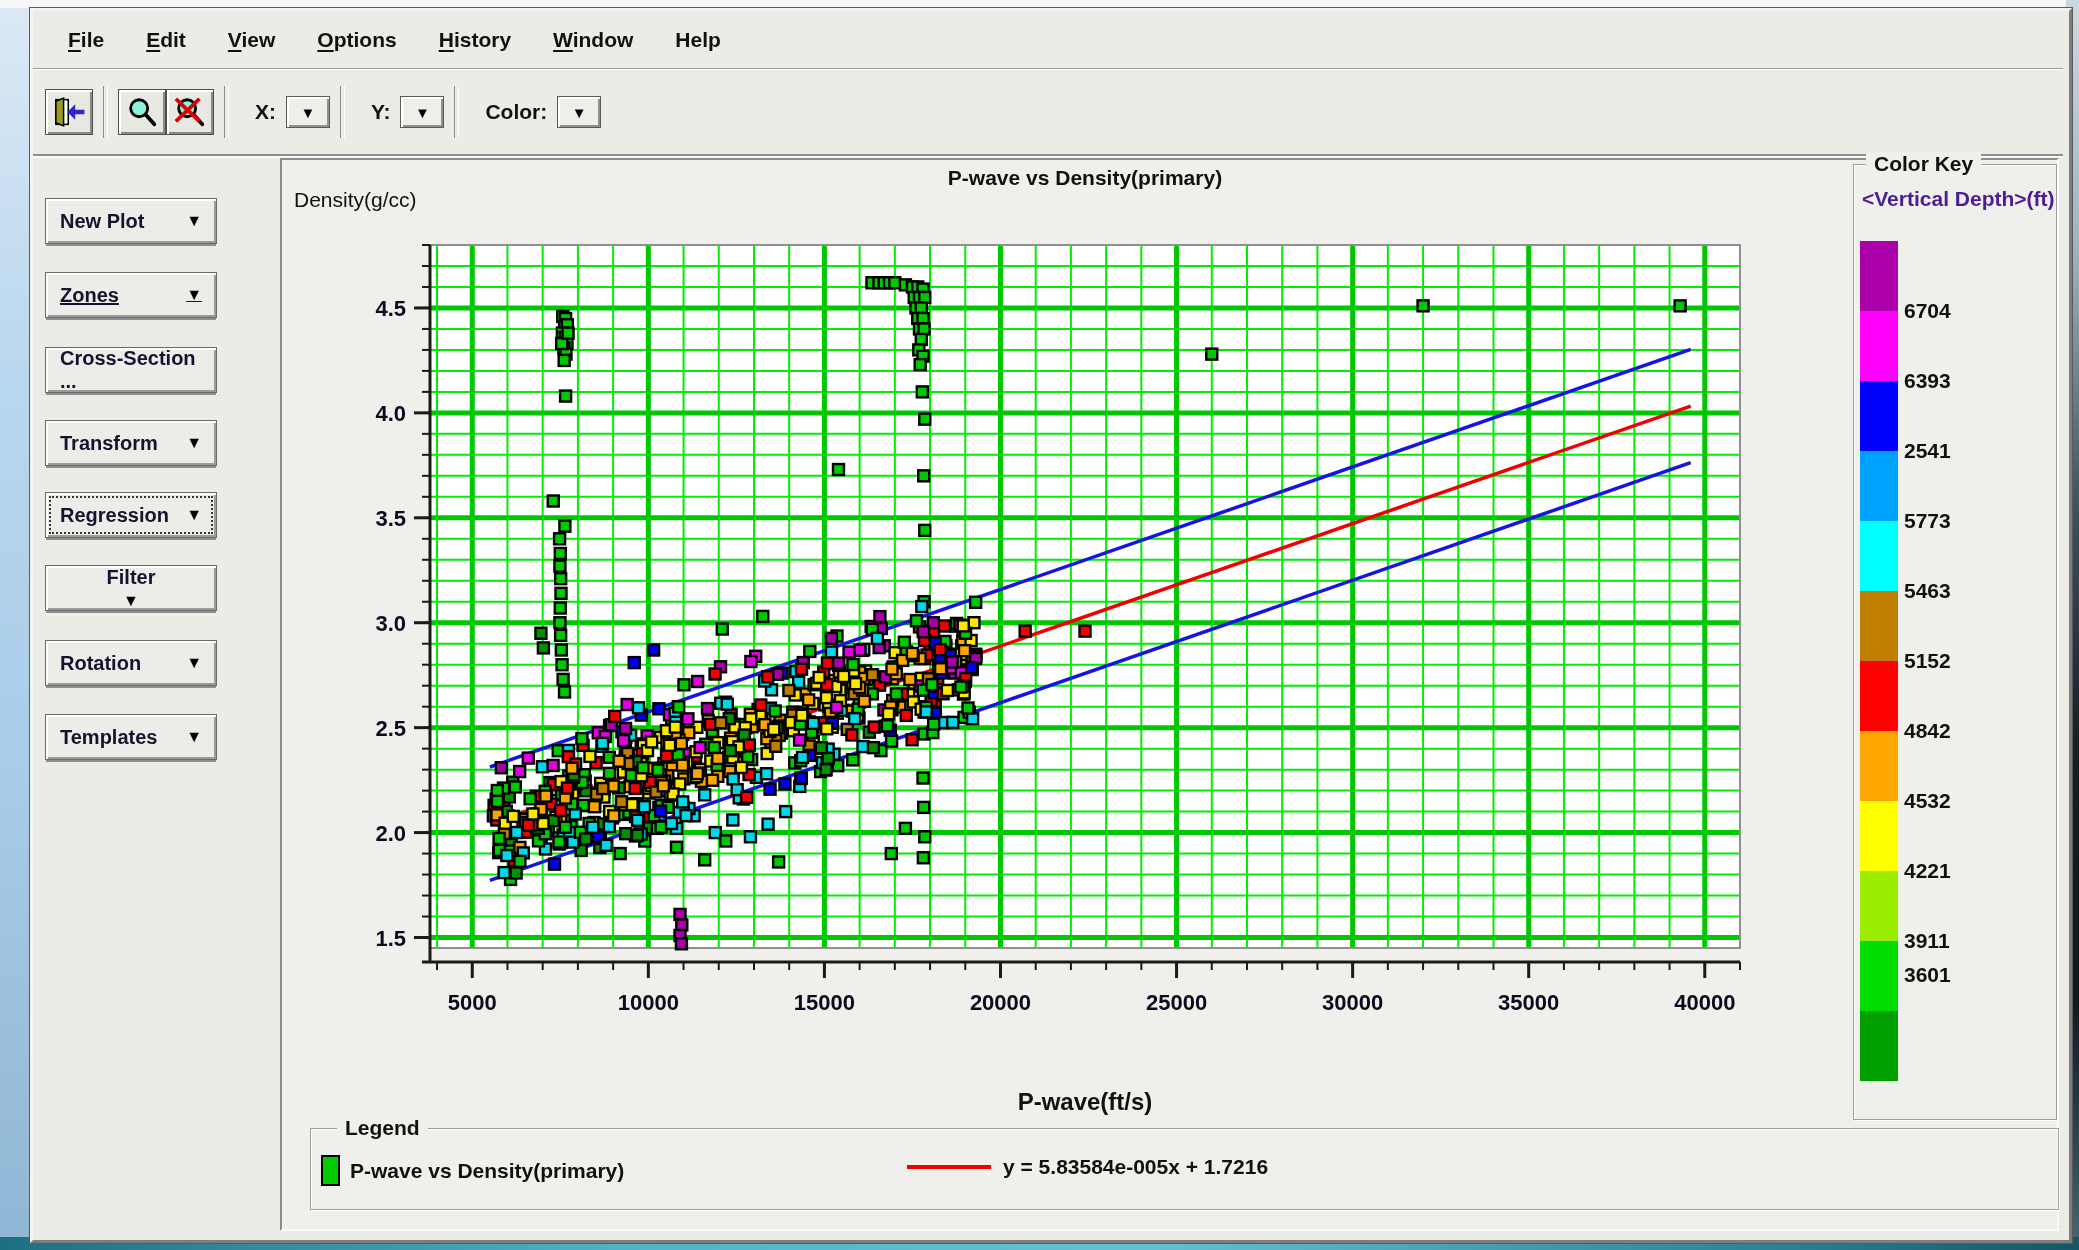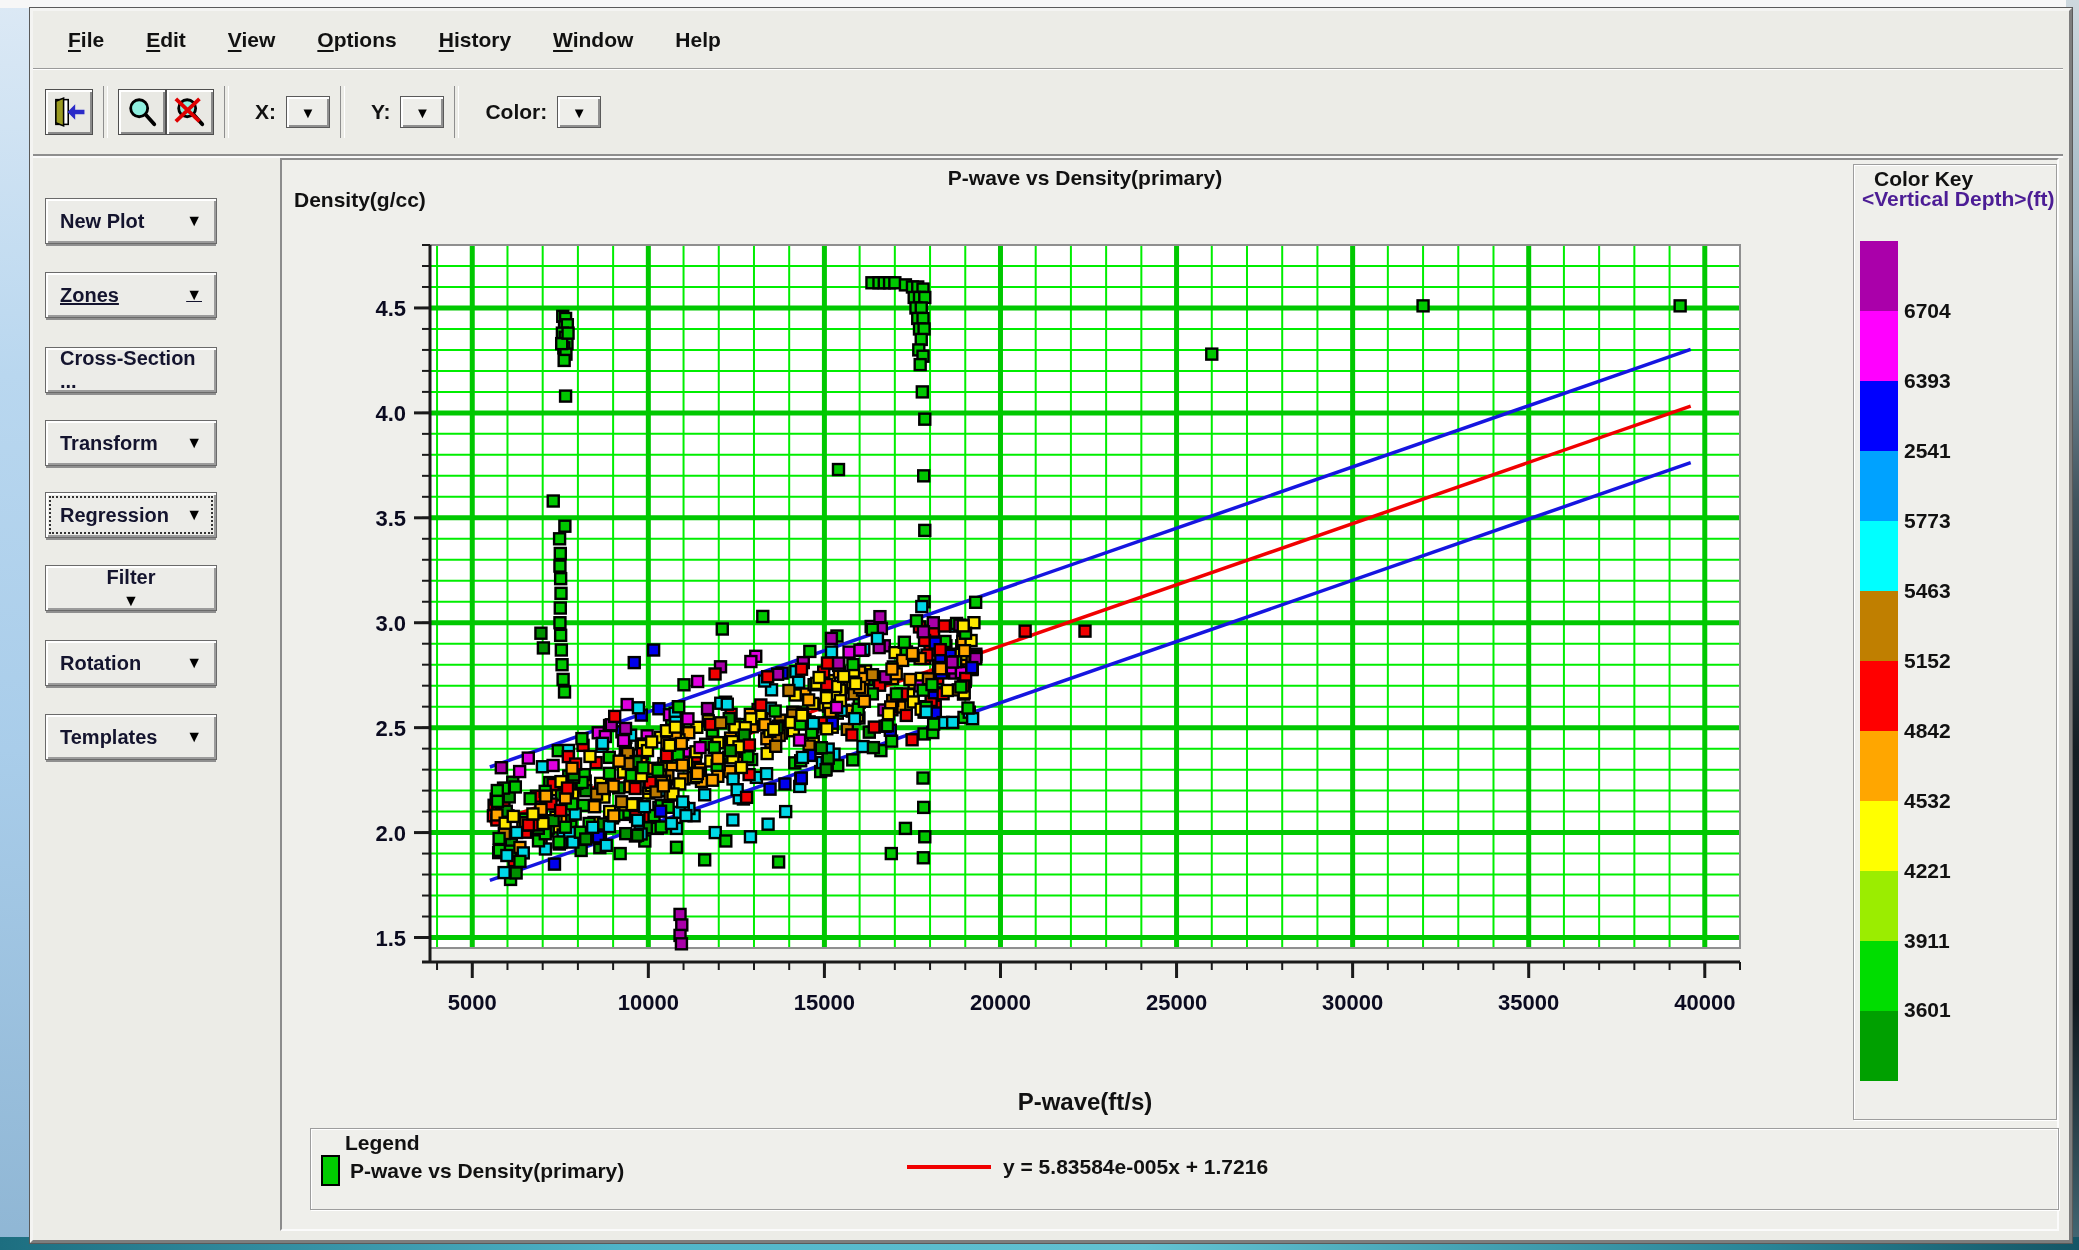--- a/index.html
+++ b/index.html
@@ -49,26 +49,26 @@
     font-size:20px;font-weight:700;color:#14142e;}
   .side-btn .arr{font-size:16px;color:#000;}
   .side-btn.focused{outline:2px dotted #333;outline-offset:-6px;}
 
   
   .panel{position:absolute;left:247px;top:147px;width:1779px;height:1073px;
     background:#efefeb;border:2px solid;border-color:#8c8c8c #fbfbfb #fbfbfb #8c8c8c;
     box-sizing:border-box;}
   .chart-title{position:absolute;left:148px;top:6px;width:1310px;text-align:center;
     font-size:21px;font-weight:700;color:#111;}
-  .y-axis-title{position:absolute;left:12px;top:28px;font-size:21px;font-weight:700;color:#111;}
+  .y-axis-title{position:absolute;left:12px;top:28px;font-size:21px;font-weight:400;color:#111;}
   .x-axis-title{position:absolute;left:148px;top:928px;width:1310px;text-align:center;
     font-size:24px;font-weight:700;color:#111;}
   .groupbox{position:absolute;border:1px solid #9d9d9d;box-shadow:inset 1px 1px 0 #ffffff,1px 1px 0 #ffffff;}
   .groupbox .gb-title{position:absolute;top:-13px;left:26px;background:#efefeb;
-    padding:0 8px;font-size:21px;font-weight:700;color:#111;margin-top:15px;}
+    padding:0 8px;font-size:21px;font-weight:700;color:#111;}
   
   .legend-box{left:28px;top:968px;width:1747px;height:80px;}
   .legend-entry{position:absolute;display:flex;align-items:center;font-size:21px;font-weight:700;color:#111;}
   .sw-square{width:15px;height:27px;background:#00CC00;border:2px solid #000;margin-right:10px;}
   .sw-line{width:84px;height:4px;margin-right:12px;}
   
   .colorkey-box{left:1571px;top:4px;width:202px;height:954px;}
   .ck-heading{position:absolute;left:8px;top:22px;font-size:21px;font-weight:700;color:#4c1d95;}
   .ck-bar{position:absolute;left:6px;top:76px;width:38px;}
   .ck-band{width:38px;}
@@ -1101,18 +1101,18 @@
           <div class="ck-label" style="top: 146px;">6704</div>
           <div class="ck-label" style="top: 216px;">6393</div>
           <div class="ck-label" style="top: 286px;">2541</div>
           <div class="ck-label" style="top: 356px;">5773</div>
           <div class="ck-label" style="top: 426px;">5463</div>
           <div class="ck-label" style="top: 496px;">5152</div>
           <div class="ck-label" style="top: 566px;">4842</div>
           <div class="ck-label" style="top: 636px;">4532</div>
           <div class="ck-label" style="top: 706px;">4221</div>
           <div class="ck-label" style="top: 776px;">3911</div>
-          <div class="ck-label" style="top: 845px;">3601</div>
+          <div class="ck-label" style="top: 810px;">3601</div>
         </div>
     </div>
   </div>
 
 </div>
 
 </body></html>

